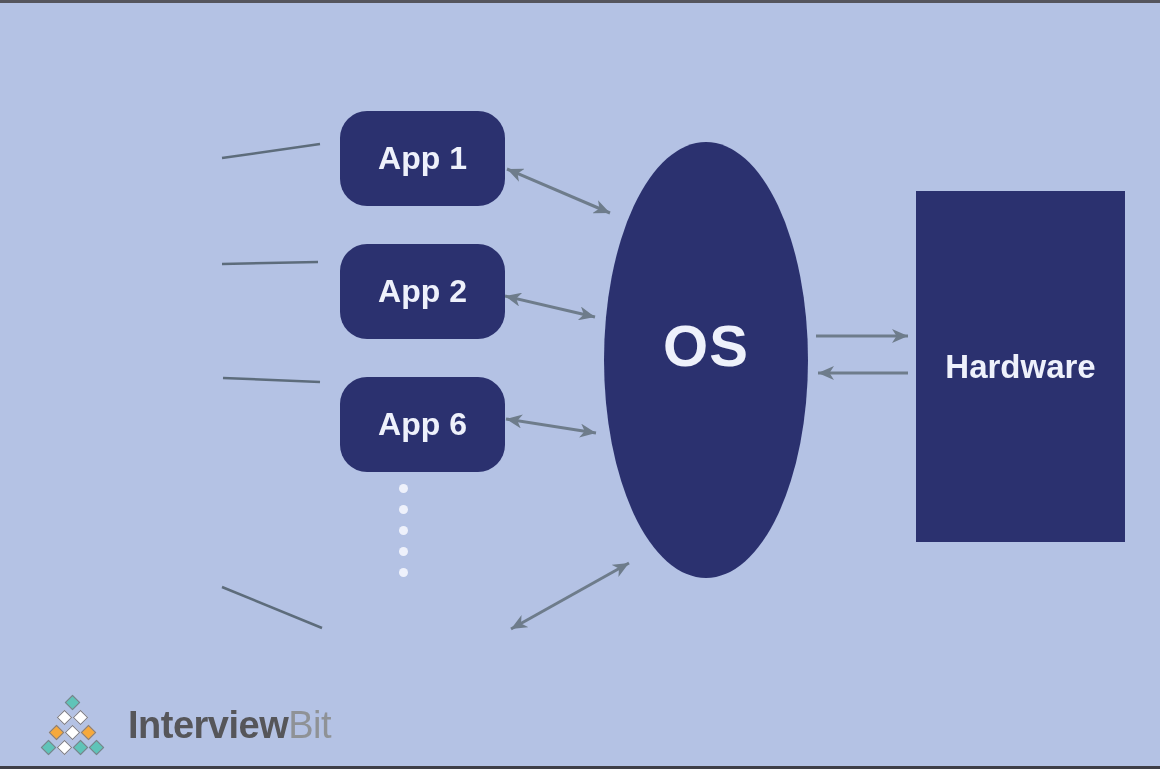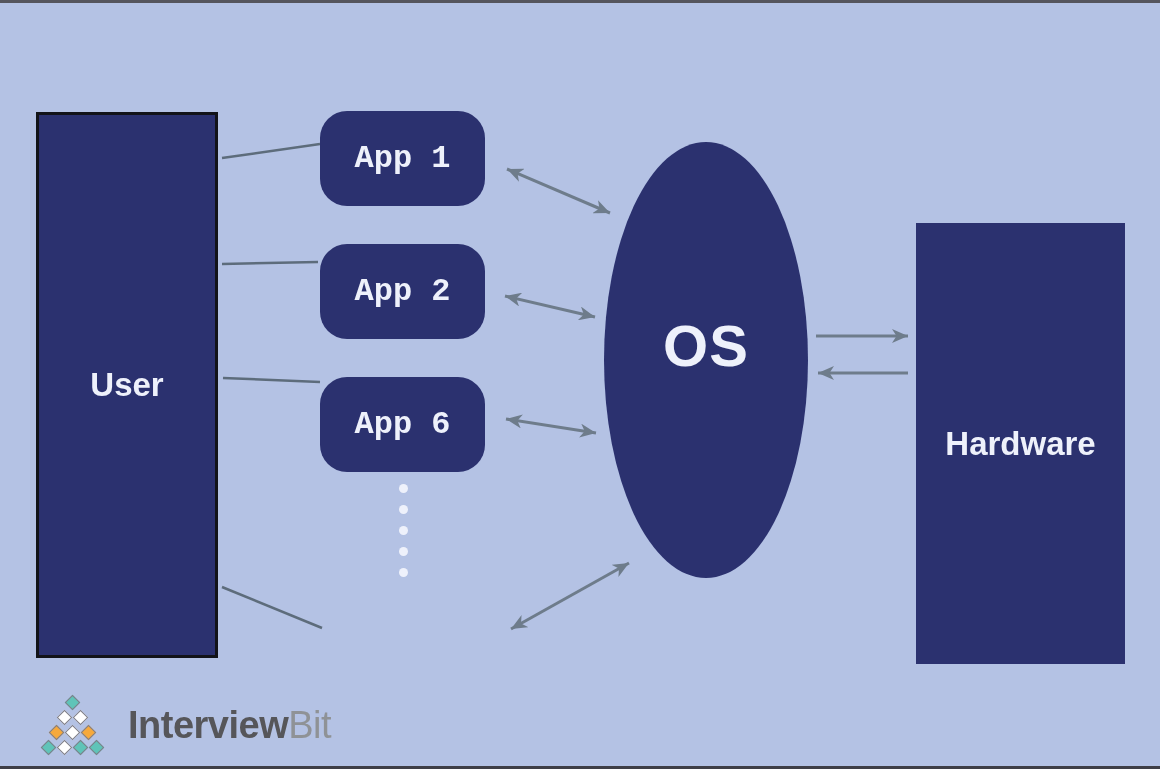--- a/index.html
+++ b/index.html
@@ -25,40 +25,40 @@
     background: #2b316f;
   }
 
   #user-node {
     left: 36px; top: 112px; width: 182px; height: 546px;
     border: 3px solid #121318;
     font-size: 33px; font-weight: bold;
   }
 
   .app-node {
-    left: 320px; width: 165px; height: 95px;
+    left: 340px; width: 165px; height: 95px;
     border-radius: 27px;
-    font-size: 32px; font-weight: bold; font-family: Liberation Mono, monospace;
+    font-size: 32px; font-weight: bold;
   }
   #app-node-1 { top: 111px; }
   #app-node-2 { top: 244px; }
   #app-node-3 { top: 377px; }
   #app-node-n { top: 586px; }
 
   #os-node {
     left: 604px; top: 142px; width: 204px; height: 436px;
     border-radius: 50%;
     font-size: 58px; font-weight: bold;
     padding-bottom: 30px;
     letter-spacing: 1px;
   }
 
   #hardware-node {
-    left: 916px; top: 191px; width: 209px; height: 441px;
-    font-size: 33px; font-weight: bold; margin-top: 32px;
+    left: 916px; top: 191px; width: 209px; height: 351px;
+    font-size: 33px; font-weight: bold;
   }
 
   #connector-layer {
     position: absolute; left: 0; top: 0;
     width: 1160px; height: 769px;
     pointer-events: none;
   }
 
   #dotted-separator { position: absolute; left: 398px; top: 484px; width: 10px; }
   #dotted-separator .dot {
@@ -102,23 +102,20 @@
 
     <line x1="507" y1="169" x2="610" y2="213" stroke="#6e7c8b" stroke-width="3" marker-start="url(#arrowhead)" marker-end="url(#arrowhead)"></line>
     <line x1="505" y1="296" x2="595" y2="317" stroke="#6e7c8b" stroke-width="3" marker-start="url(#arrowhead)" marker-end="url(#arrowhead)"></line>
     <line x1="506" y1="419" x2="596" y2="433" stroke="#6e7c8b" stroke-width="3" marker-start="url(#arrowhead)" marker-end="url(#arrowhead)"></line>
     <line x1="511" y1="629" x2="629" y2="563" stroke="#6e7c8b" stroke-width="3" marker-start="url(#arrowhead)" marker-end="url(#arrowhead)"></line>
 
     <line x1="816" y1="336" x2="908" y2="336" stroke="#6e7c8b" stroke-width="3" marker-end="url(#arrowhead)"></line>
     <line x1="908" y1="373" x2="818" y2="373" stroke="#6e7c8b" stroke-width="3" marker-end="url(#arrowhead)"></line>
   </svg>
 
-  <div id="user-node" class="node">
-    <span>User</span>
-  </div>
 
   <div id="app-node-1" class="node app-node">
     <span>App 1</span>
   </div>
   <div id="app-node-2" class="node app-node">
     <span>App 2</span>
   </div>
   <div id="app-node-3" class="node app-node">
     <span>App 6</span>
   </div>

